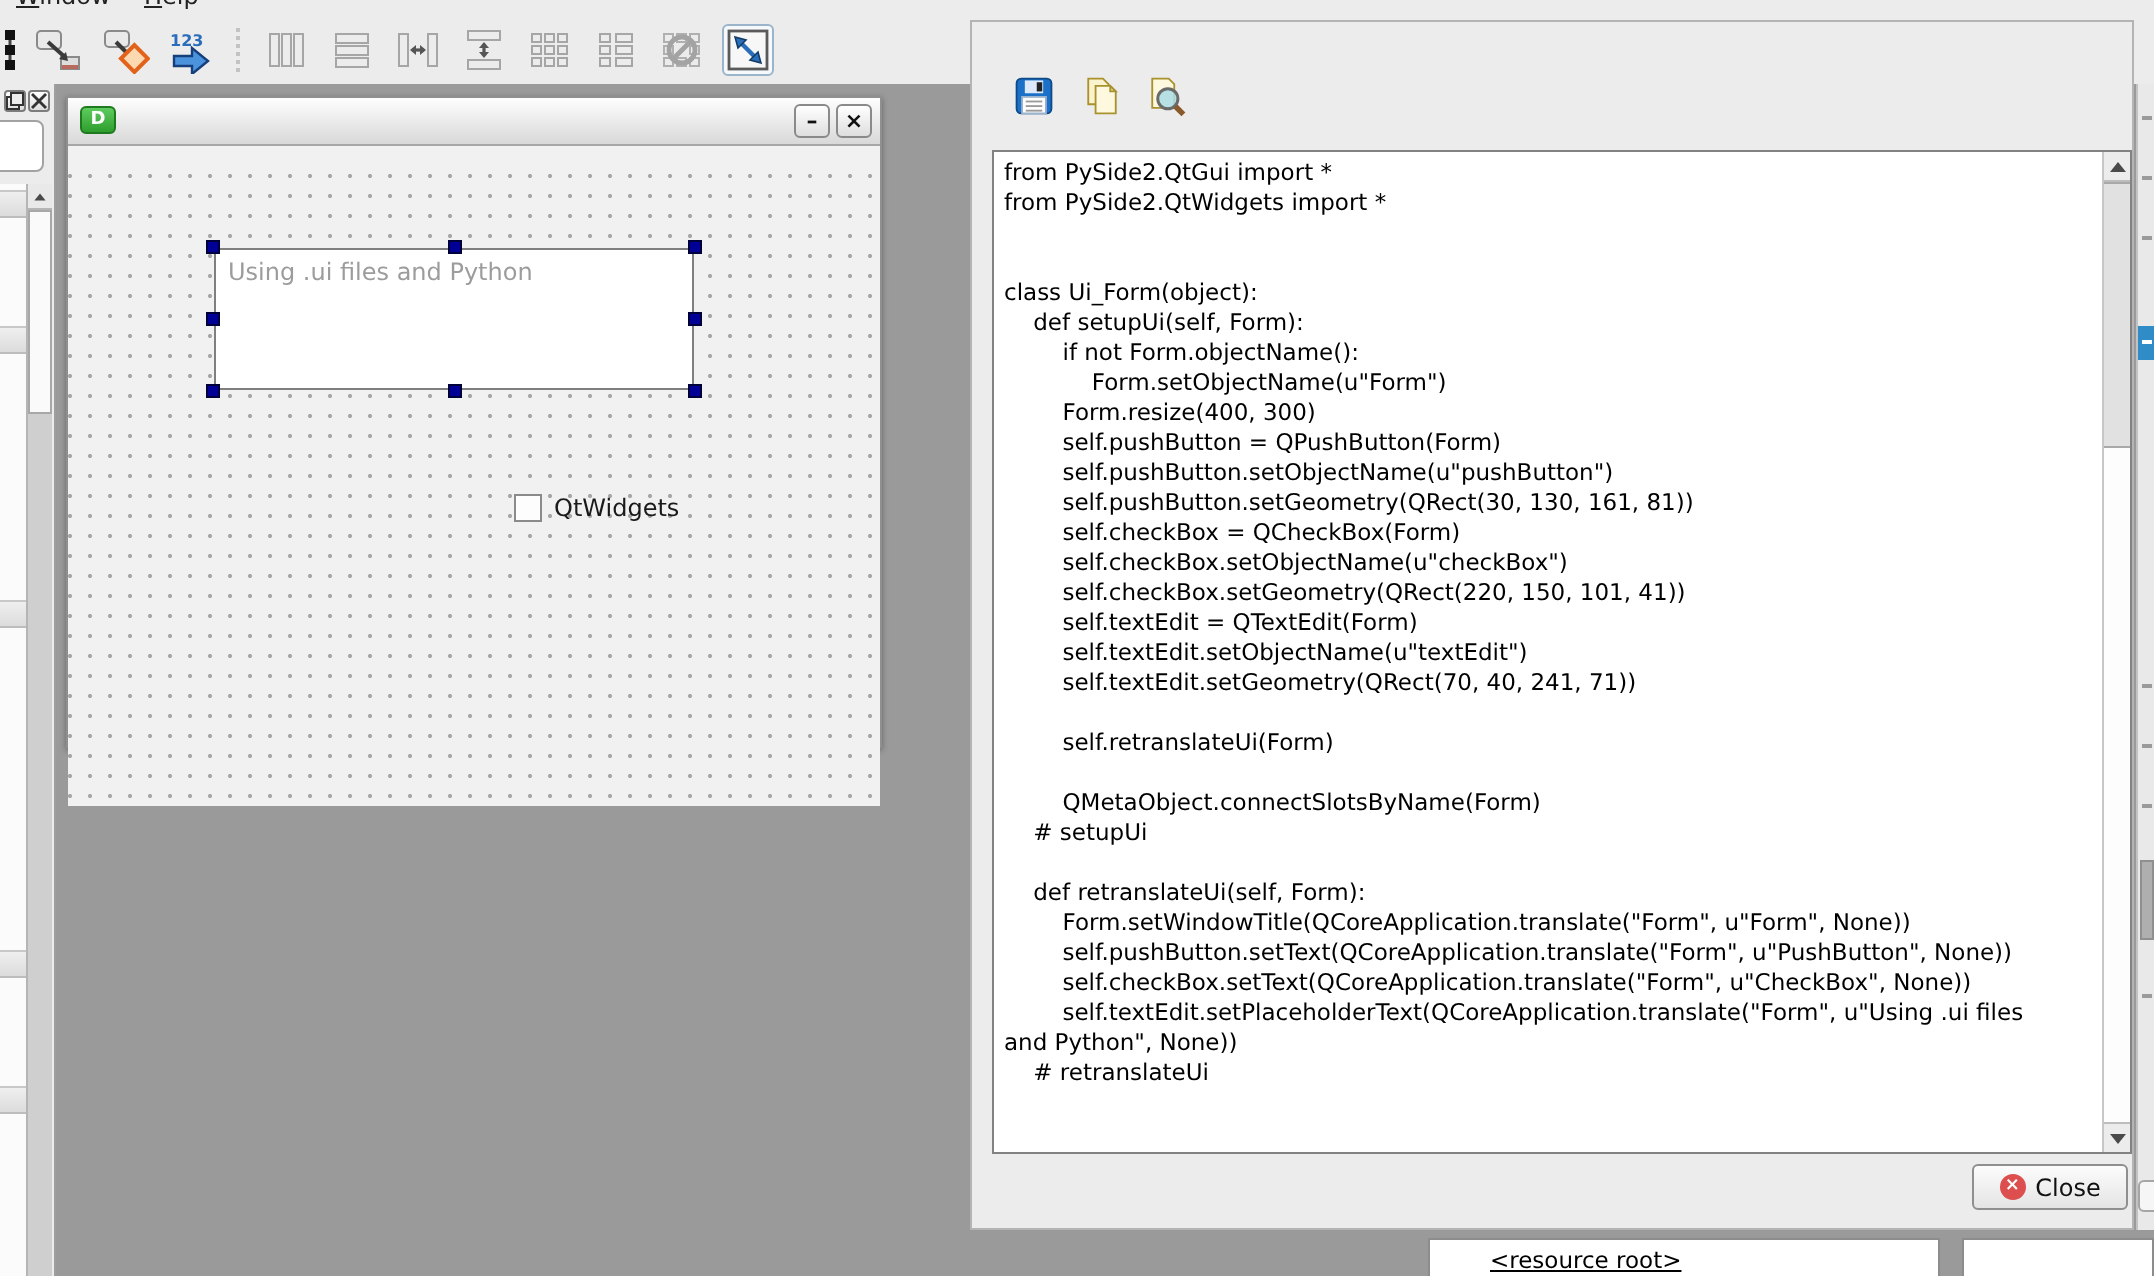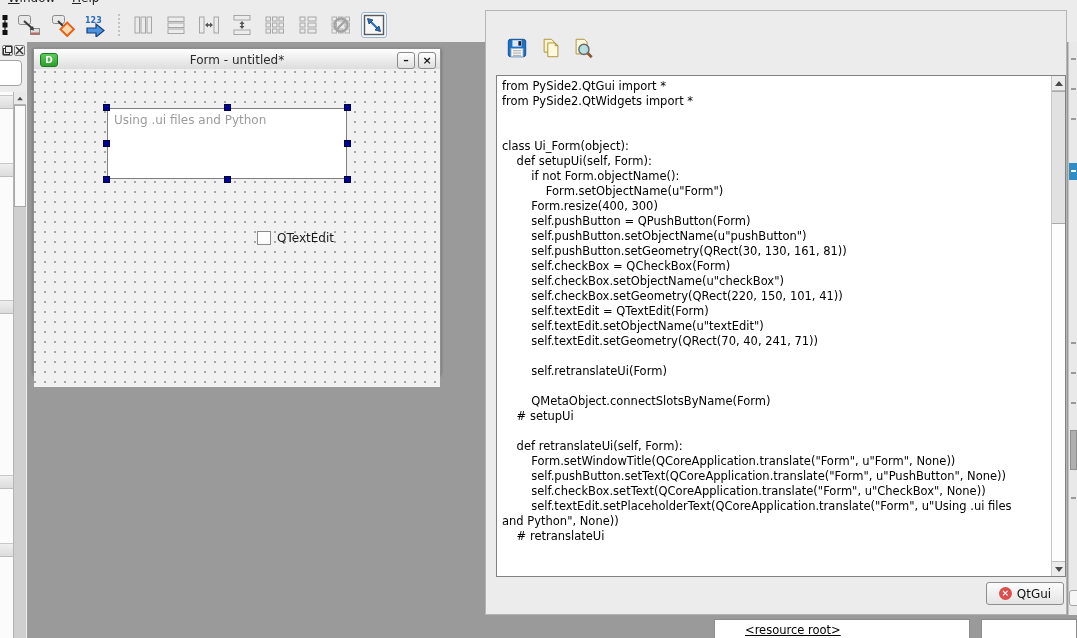--- a/index.html
+++ b/index.html
@@ -33,21 +33,21 @@
   #mdi { left:28px; top:42px; width:1049px; height:596px; background:#9a9a9a; }
 
   
   #form-window { left:33px; top:48px; width:408px; height:326px; background:#f1f1f1; border:1px solid #8f8f8f; box-shadow:0 1px 3px rgba(0,0,0,.35); }
   #form-titlebar { position:absolute; left:0; top:0; width:100%; height:24px; background:linear-gradient(#fefefe,#d8d8d8); border-bottom:1px solid #a6a6a6; }
   #form-title { position:absolute; left:0; right:0; top:4px; text-align:center; font-size:12px; color:#2b2b2b; }
   #form-icon { position:absolute; left:6px; top:4px; width:18px; height:14px; background:linear-gradient(#5ecb5e,#2e9e2e); border:1px solid #1f7a1f; border-radius:3px; color:#fff; font-size:9px; font-weight:bold; text-align:center; line-height:12px; }
   .win-ctl { position:absolute; top:3px; width:18px; height:17px; border:1px solid #8a8a8a; border-radius:3px; background:linear-gradient(#ffffff,#dedede); text-align:center; font-size:11px; font-weight:bold; line-height:15px; color:#111; }
   #form-min { right:25px; }
   #form-close { right:4px; }
-  #form-body { position:absolute; left:0; top:20px; width:406px; height:318px;
+  #form-body { position:absolute; left:0; top:36px; width:406px; height:318px;
     background-color:#f1f1f1;
     background-image:radial-gradient(circle, #a7a7a7 1px, transparent 1.1px);
     background-size:10px 10px; background-position:6px 8px;padding-left:24px; }
 
   
   #w-textedit { position:absolute; left:73px; top:39px; width:240px; height:71px; background:#fff; border:1px solid #7f7f7f; }
   #w-textedit .ph { padding:4px 6px; font-size:12px; color:#9c9c9c; }
   .handle { position:absolute; width:7px; height:7px; background:#000096; border:1px solid #00003a; }
 
   
@@ -241,42 +241,41 @@
       </div>
     <div id="dock-thumb"></div>
   </div>
 </div>
 
 <div id="mdi" class="abs"></div>
 
 <div id="form-window" class="abs">
   <div id="form-titlebar">
     <div id="form-icon">D</div>
-    <div id="form-title">Form - untitled*</div>
     <div class="win-ctl" id="form-min">–</div>
     <div class="win-ctl" id="form-close">×</div>
   </div>
   <div id="form-body">
 
     <div id="w-textedit">
       <div class="ph">Using .ui files and Python</div>
       <div class="handle" style="left:-5px;  top:-5px"></div>
       <div class="handle" style="left:116px; top:-5px"></div>
       <div class="handle" style="right:-5px; top:-5px"></div>
       <div class="handle" style="left:-5px;  top:31px"></div>
       <div class="handle" style="right:-5px; top:31px"></div>
       <div class="handle" style="left:-5px;  bottom:-5px"></div>
       <div class="handle" style="left:116px; bottom:-5px"></div>
       <div class="handle" style="right:-5px; bottom:-5px"></div>
     </div>
 
 
     <div id="w-checkbox">
       <div class="box"></div>
-      <span class="lbl">QTextEdit</span>
+      <span class="lbl">QtWidgets</span>
     </div>
   </div>
 </div>
 
 <div id="code-dialog" class="abs">
   <div class="cbtn" style="left:18px">
     <svg width="22" height="22" viewBox="0 0 24 24">
       <rect x="2.5" y="2.5" width="19" height="19" rx="2.5" fill="#1b71c8" stroke="#0e4a88"></rect>
       <rect x="7" y="3.5" width="10" height="7" fill="#ddeafc"></rect>
       <rect x="13.5" y="4.5" width="3" height="5" fill="#222"></rect>
@@ -339,21 +338,21 @@
         </div>
       <div id="sb-thumb"></div>
       <div class="sb-btn" id="sb-down">
           <div class="tri-down"></div>
         </div>
     </div>
   </div>
 
   <div id="close-button">
     <span class="red-x">×</span>
-    <span>QtGui</span>
+    <span>Close</span>
   </div>
 </div>
 
 <div id="resource-tree" class="abs">
   <span class="txt">&lt;resource root&gt;</span>
 </div>
 <div id="resource-side" class="abs"></div>
 
 <div id="right-sliver" class="abs">
   <div class="sl-dash" style="top:16px"></div>

